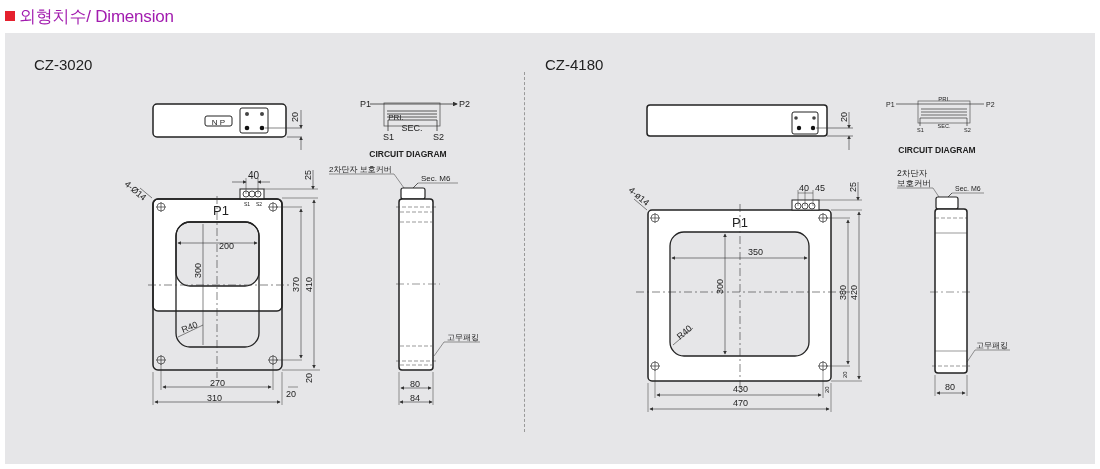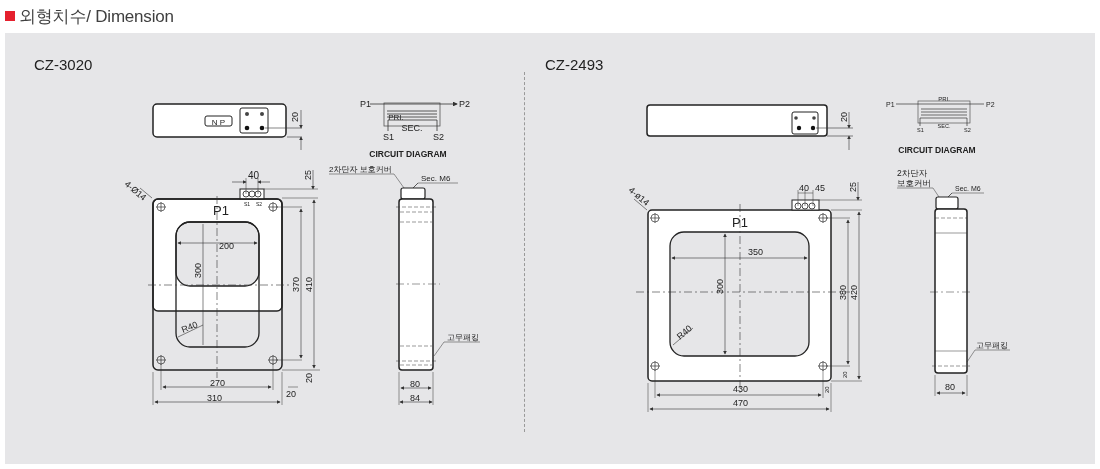--- a/index.html
+++ b/index.html
@@ -1,38 +1,38 @@
 <!DOCTYPE html>
 <html><head>
 <meta charset="utf-8">
 <style>
   html, body { margin: 0; padding: 0; background: #ffffff; }
   body { width: 1100px; height: 469px; position: relative; overflow: hidden;
          font-family: "Liberation Sans", sans-serif; color: #222; }
   .header { position: absolute; left: 5px; top: 4px; height: 24px; display: flex; align-items: center; }
   .header .square { width: 10px; height: 10px; background: #e5202e; margin-right: 4px; }
-  .header .title { font-size: 17px; color: #404040; letter-spacing: -0.2px; }
+  .header .title { font-size: 17px; color: #a21caf; letter-spacing: -0.2px; }
   .panel { position: absolute; left: 5px; top: 33px; width: 1090px; height: 431px; background: #e6e6e8; }
   .model-label { position: absolute; font-size: 15px; color: #222; }
   .divider { position: absolute; left: 524px; top: 72px; height: 360px; border-left: 1px dashed #999; }
   svg { position: absolute; left: 0; top: 0; }
   svg text { font-family: "Liberation Sans", sans-serif; fill: #222; }
 </style>
 </head>
 <body>
 
 <div class="header">
   <div class="square"></div>
   <div class="title">외형치수/ Dimension</div>
 </div>
 
 <div class="panel"></div>
 
 <div class="model-label" style="left:34px; top:56px;text-align:center;">CZ-3020</div>
-<div class="model-label" style="left:545px; top:56px;">CZ-2493</div>
+<div class="model-label" style="left:545px; top:56px;">CZ-4180</div>
 <div class="divider"></div>
 
 <svg width="1100" height="469" viewBox="0 0 1100 469">
   <defs>
     <marker id="arr" markerWidth="6" markerHeight="6" refX="5" refY="3" orient="auto">
       <path d="M0,0 L6,3 L0,6 z" fill="#333"></path>
     </marker>
     <marker id="arrs" markerWidth="6" markerHeight="6" refX="1" refY="3" orient="auto">
       <path d="M6,0 L0,3 L6,6 z" fill="#333"></path>
     </marker>

